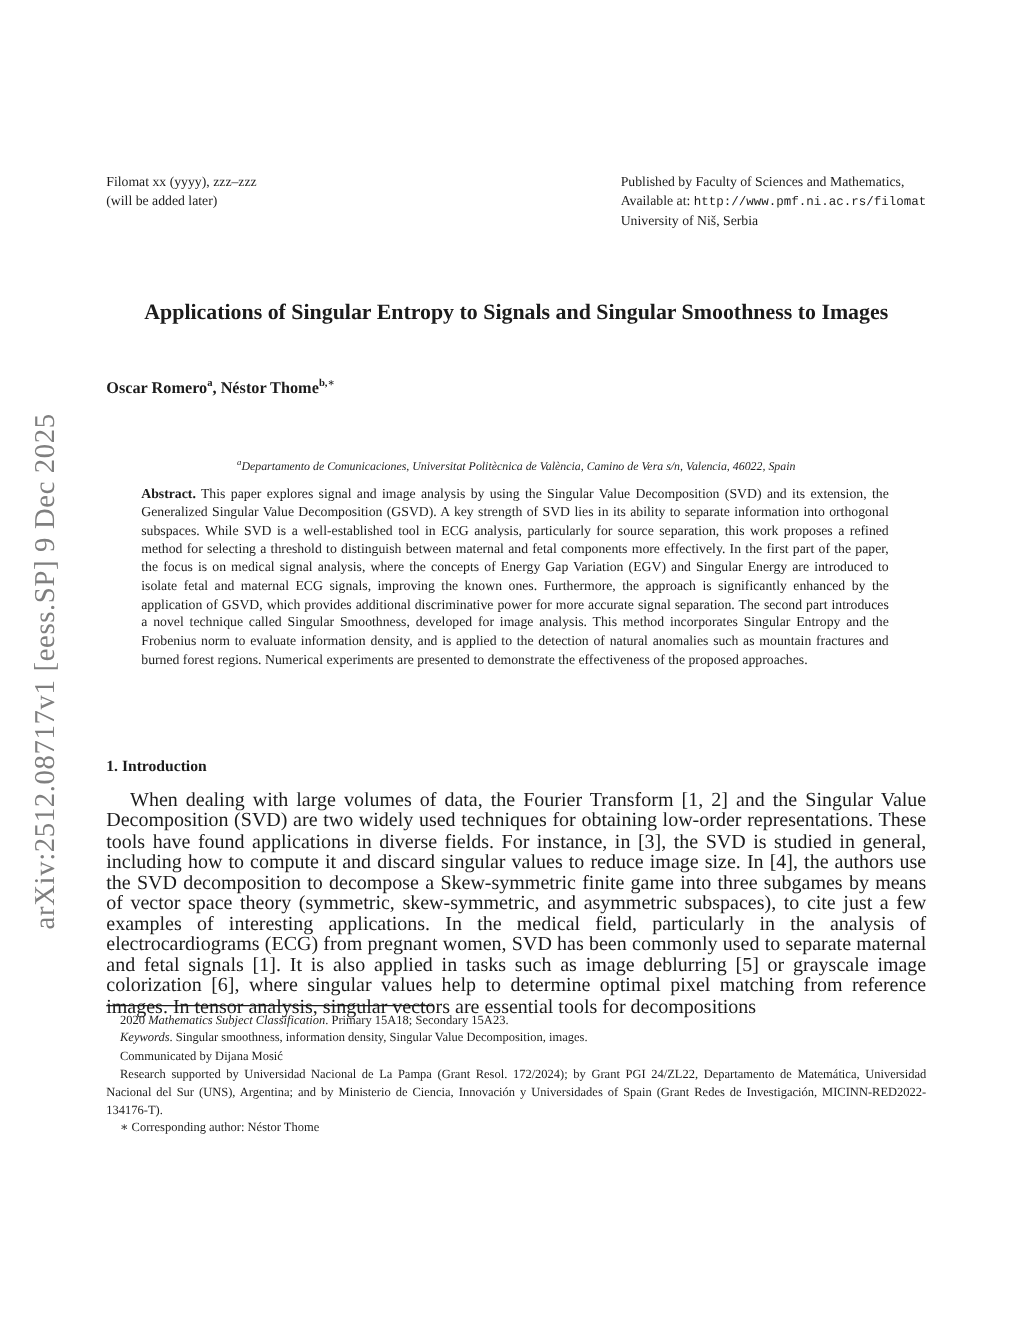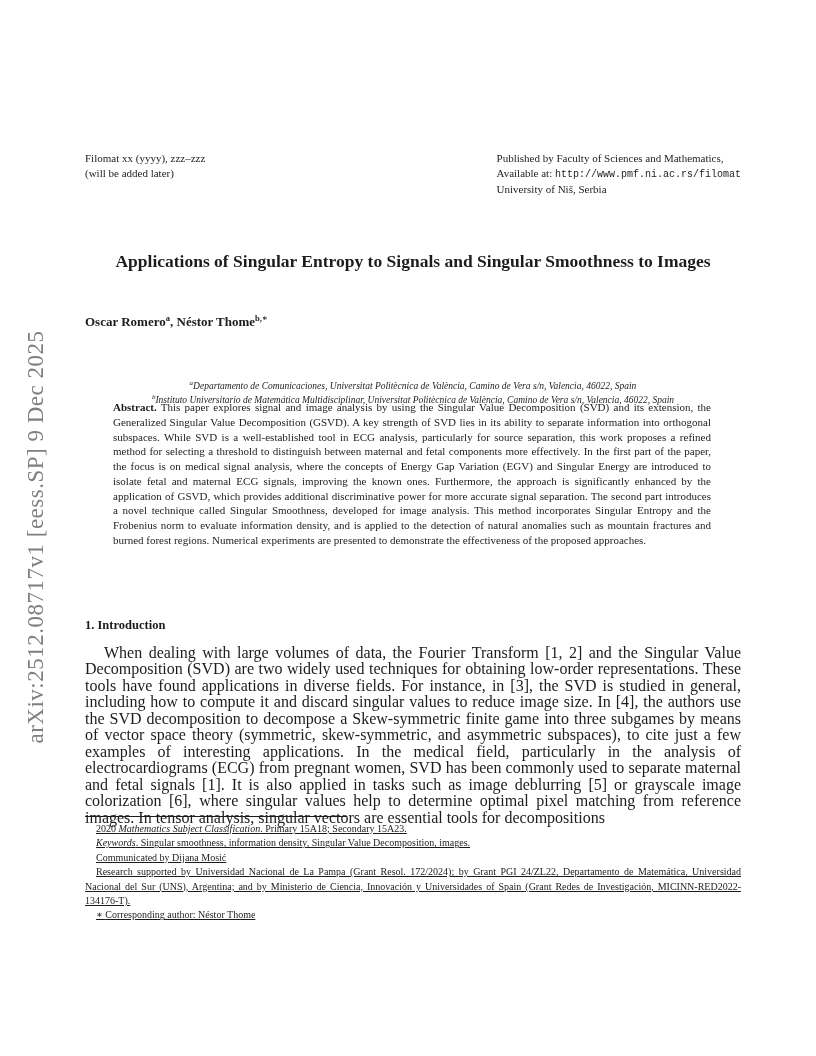--- a/index.html
+++ b/index.html
@@ -15,21 +15,21 @@
     position: absolute;
     left: 36px; top: 537px;
     transform: translate(-50%, -50%) rotate(-90deg);
     white-space: nowrap;
     font-size: 23px;
     color: #7f7f7f;
     letter-spacing: 0.5px;
   }
   .page {
     position: absolute;
-    left: 85px; top: 12px;
+    left: 85px; top: 0;
     width: 656px; height: 1032px;
   }
   .abs { position: absolute; left: 0; right: 0; }
 
   .header-row {
     top: 139px;
     display: flex;
     justify-content: space-between;
     align-items: flex-start;
     font-size: 11px;
@@ -87,21 +87,21 @@
     top: 804px;
     width: 262px;
     border-top: 1px solid #1c1c1c;
   }
   .footnotes {
     top: 810px;
     font-size: 10px;
     line-height: 14.4px;
     text-align: justify;
   }
-  .footnotes p { margin: 0; text-indent: 11px; text-decoration: underline; }
+  .footnotes p { margin: 0; text-indent: 11px; }
   .it { font-style: italic; }
   sup { line-height: 0; }
 </style>
 </head>
 <body>
 
 <div class="arxiv-strip">arXiv:2512.08717v1  [eess.SP]  9 Dec 2025</div>
 
 <div class="page">
 
@@ -118,21 +118,20 @@
   </div>
 
   <h1 class="abs paper-title" style="margin:0;">Applications of Singular Entropy to Signals and Singular Smoothness to Images</h1>
 
   <div class="abs authors-line">
     <span>Oscar Romero</span><sup>a</sup><span>, </span><span>Néstor Thome</span><sup>b,∗</sup>
   </div>
 
   <div class="abs affiliations">
     <div><sup>a</sup><span>Departamento de Comunicaciones, Universitat Politècnica de València, Camino de Vera s/n, Valencia, 46022, Spain</span></div>
-    <div><sup>b</sup><span>Instituto Universitario de Matemática Multidisciplinar, Universitat Politècnica de València, Camino de Vera s/n, Valencia, 46022, Spain</span></div>
   </div>
 
   <div class="abs abstract-block">
     <span class="abstract-label">Abstract.</span><span> This paper explores signal and image analysis by using the Singular Value Decomposition (SVD) and its extension, the Generalized Singular Value Decomposition (GSVD). A key strength of SVD lies in its ability to separate information into orthogonal subspaces. While SVD is a well-established tool in ECG analysis, particularly for source separation, this work proposes a refined method for selecting a threshold to distinguish between maternal and fetal components more effectively. In the first part of the paper, the focus is on medical signal analysis, where the concepts of Energy Gap Variation (EGV) and Singular Energy are introduced to isolate fetal and maternal ECG signals, improving the known ones. Furthermore, the approach is significantly enhanced by the application of GSVD, which provides additional discriminative power for more accurate signal separation. The second part introduces a novel technique called Singular Smoothness, developed for image analysis. This method incorporates Singular Entropy and the Frobenius norm to evaluate information density, and is applied to the detection of natural anomalies such as mountain fractures and burned forest regions. Numerical experiments are presented to demonstrate the effectiveness of the proposed approaches.</span>
   </div>
 
   <div class="abs section-heading">1.  Introduction</div>
 
   <div class="abs intro-para">When dealing with large volumes of data, the Fourier Transform [1, 2] and the Singular Value Decomposition (SVD) are two widely used techniques for obtaining low-order representations. These tools have found applications in diverse fields. For instance, in [3], the SVD is studied in general, including how to compute it and discard singular values to reduce image size. In [4], the authors use the SVD decomposition to decompose a Skew-symmetric finite game into three subgames by means of vector space theory (symmetric, skew-symmetric, and asymmetric subspaces), to cite just a few examples of interesting applications. In the medical field, particularly in the analysis of electrocardiograms (ECG) from pregnant women, SVD has been commonly used to separate maternal and fetal signals [1]. It is also applied in tasks such as image deblurring [5] or grayscale image colorization [6], where singular values help to determine optimal pixel matching from reference images. In tensor analysis, singular vectors are essential tools for decompositions</div>
 

